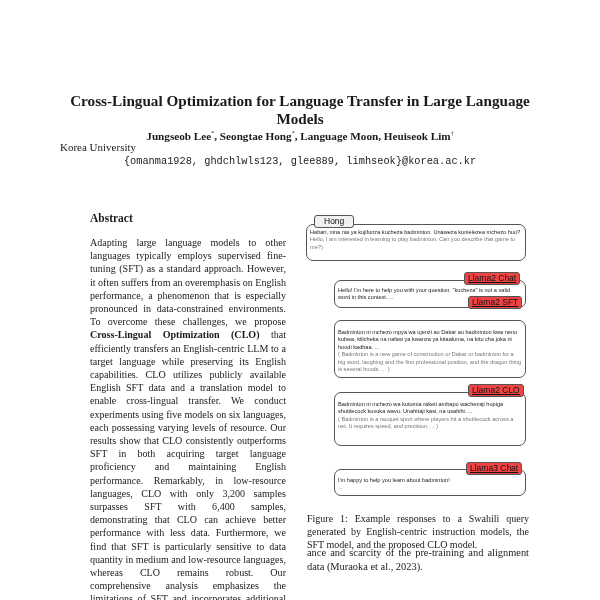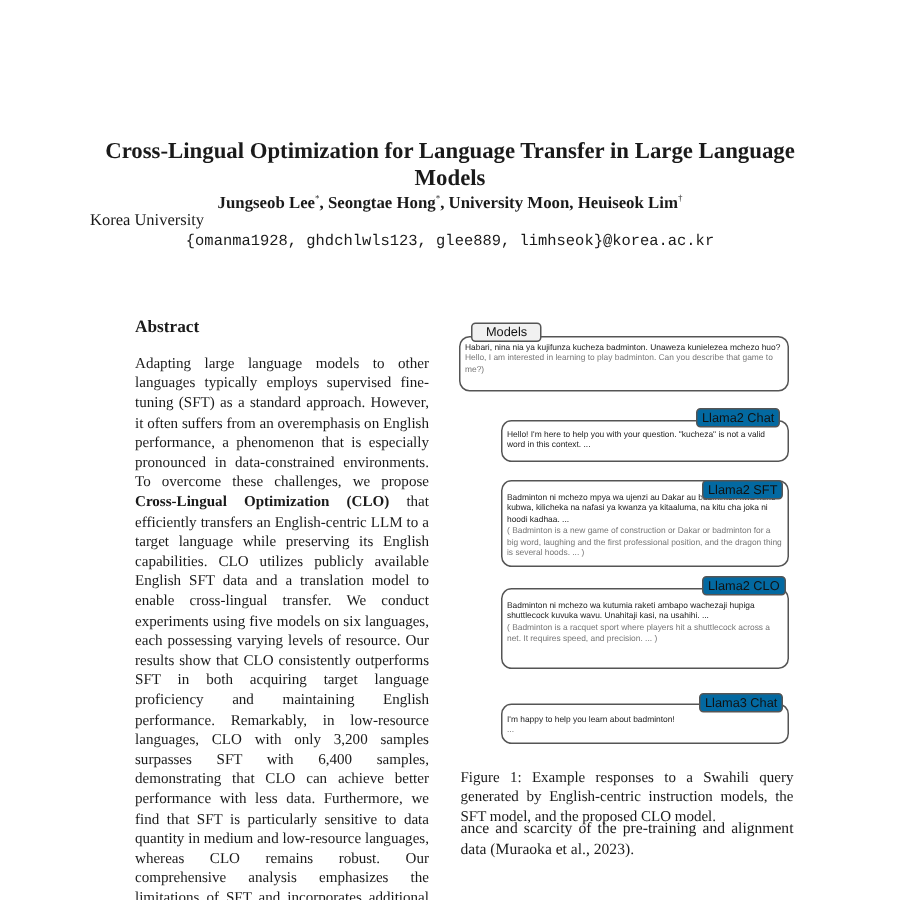--- a/index.html
+++ b/index.html
@@ -12,60 +12,60 @@
   .abs-head { position:absolute; left:90px; top:212px; width:195px; text-align:left; font-weight:bold; font-size:11.5px; }
   .abs-body { position:absolute; left:90px; top:236px; width:196px; font-size:10.05px; line-height:13.2px; text-align:justify; hyphens:auto; }
   .abs-body b { font-weight:bold; }
 
   .fig { position:absolute; left:306px; top:214px; width:222px; height:290px; font-family:"Liberation Sans", sans-serif; }
   .box { position:absolute; border:1.4px solid #555; border-radius:7px; background:#fff; font-size:5.6px; line-height:7.4px; color:#222; padding:2px 3px; box-sizing:border-box; }
   .box .sw { color:#222; }
   .box .en { color:#777; }
   .tag { position:absolute; border:1.2px solid #555; border-radius:3px; font-family:"Liberation Sans", sans-serif; font-size:8.5px; line-height:11px; padding:0 3px; color:#111; }
   .tag.query { background:#f1f1f1; font-size:8.5px; padding:0 9px; }
-  .tag.model { background:#0369a1; }
+  .tag.model { background:#ef4444;text-decoration:underline; }
 
   .caption { position:absolute; left:307px; top:512px; width:222px; font-size:10px; line-height:13px; text-align:justify; }
   .para { position:absolute; left:307px; top:546px; width:222px; font-size:10.4px; line-height:13.5px; text-align:justify; }
 </style>
 </head>
 <body>
 
 <div class="title">Cross-Lingual Optimization for Language Transfer in Large Language Models</div>
 
 <div class="authors">
   <span>Jungseob Lee</span><sup>*</sup>,
   <span>Seongtae Hong</span><sup>*</sup>,
-  <span>University Moon</span>,
+  <span>Language Moon</span>,
   <span>Heuiseok Lim</span><sup>†</sup>
 </div>
 <div class="affil">Korea University</div>
 <div class="emails">{omanma1928, ghdchlwls123, glee889, limhseok}@korea.ac.kr</div>
 
 <div class="abs-head">Abstract</div>
 <div class="abs-body"><span>Adapting large language models to other languages typically employs supervised fine-tuning (SFT) as a standard approach. However, it often suffers from an overemphasis on English performance, a phenomenon that is especially pronounced in data-constrained environments. To overcome these challenges, we propose </span><b>Cross-Lingual Optimization (CLO)</b><span> that efficiently transfers an English-centric LLM to a target language while preserving its English capabilities. CLO utilizes publicly available English SFT data and a translation model to enable cross-lingual transfer. We conduct experiments using five models on six languages, each possessing varying levels of resource. Our results show that CLO consistently outperforms SFT in both acquiring target language proficiency and maintaining English performance. Remarkably, in low-resource languages, CLO with only 3,200 samples surpasses SFT with 6,400 samples, demonstrating that CLO can achieve better performance with less data. Furthermore, we find that SFT is particularly sensitive to data quantity in medium and low-resource languages, whereas CLO remains robust. Our comprehensive analysis emphasizes the limitations of SFT and incorporates additional training strategies in CLO to enhance efficiency.</span></div>
 
 <div class="fig">
 
   <div class="box" style="left:0; top:10px; width:220px; height:37px; padding-top:4px;">
     <div class="sw">Habari, nina nia ya kujifunza kucheza badminton. Unaweza kunielezea mchezo huo?</div>
     <div class="en">Hello, I am interested in learning to play badminton. Can you describe that game to me?)</div>
   </div>
-  <div class="tag query" style="left:8px; top:1px;">Models</div>
+  <div class="tag query" style="left:8px; top:1px;">Hong</div>
 
   <div class="box" style="left:28px; top:66px; width:192px; height:28px; padding-top:6px;">
     <div class="sw">Hello! I'm here to help you with your question.  "kucheza" is not a valid word in this context. ...</div>
   </div>
   <div class="tag model" style="left:158px; top:58px;">Llama2 Chat</div>
 
   <div class="box" style="left:28px; top:106px; width:192px; height:58px; padding-top:8px;">
     <div class="sw">Badminton ni mchezo mpya wa ujenzi au Dakar au badminton kwa neno kubwa, kilicheka na nafasi ya   kwanza ya kitaaluma, na kitu cha joka ni hoodi kadhaa. ...</div>
     <div class="en">( Badminton is a new game of construction or Dakar or badminton for a big word, laughing and the first professional position, and the dragon thing is several hoods. ... )</div>
   </div>
-  <div class="tag model" style="left:162px; top:106px;">Llama2 SFT</div>
+  <div class="tag model" style="left:162px; top:82px;">Llama2 SFT</div>
 
   <div class="box" style="left:28px; top:178px; width:192px; height:54px; padding-top:8px;">
     <div class="sw">Badminton ni mchezo wa kutumia raketi ambapo  wachezaji hupiga shuttlecock kuvuka wavu.  Unahitaji kasi, na usahihi. ...</div>
     <div class="en">( Badminton is a racquet sport where players hit a shuttlecock across a net. It requires speed, and precision. ... )</div>
   </div>
   <div class="tag model" style="left:162px; top:170px;">Llama2 CLO</div>
 
   <div class="box" style="left:28px; top:255px; width:192px; height:27px; padding-top:7px;">
     <div class="sw">I'm happy to help you learn about badminton!</div>
     <div class="en">...</div>

